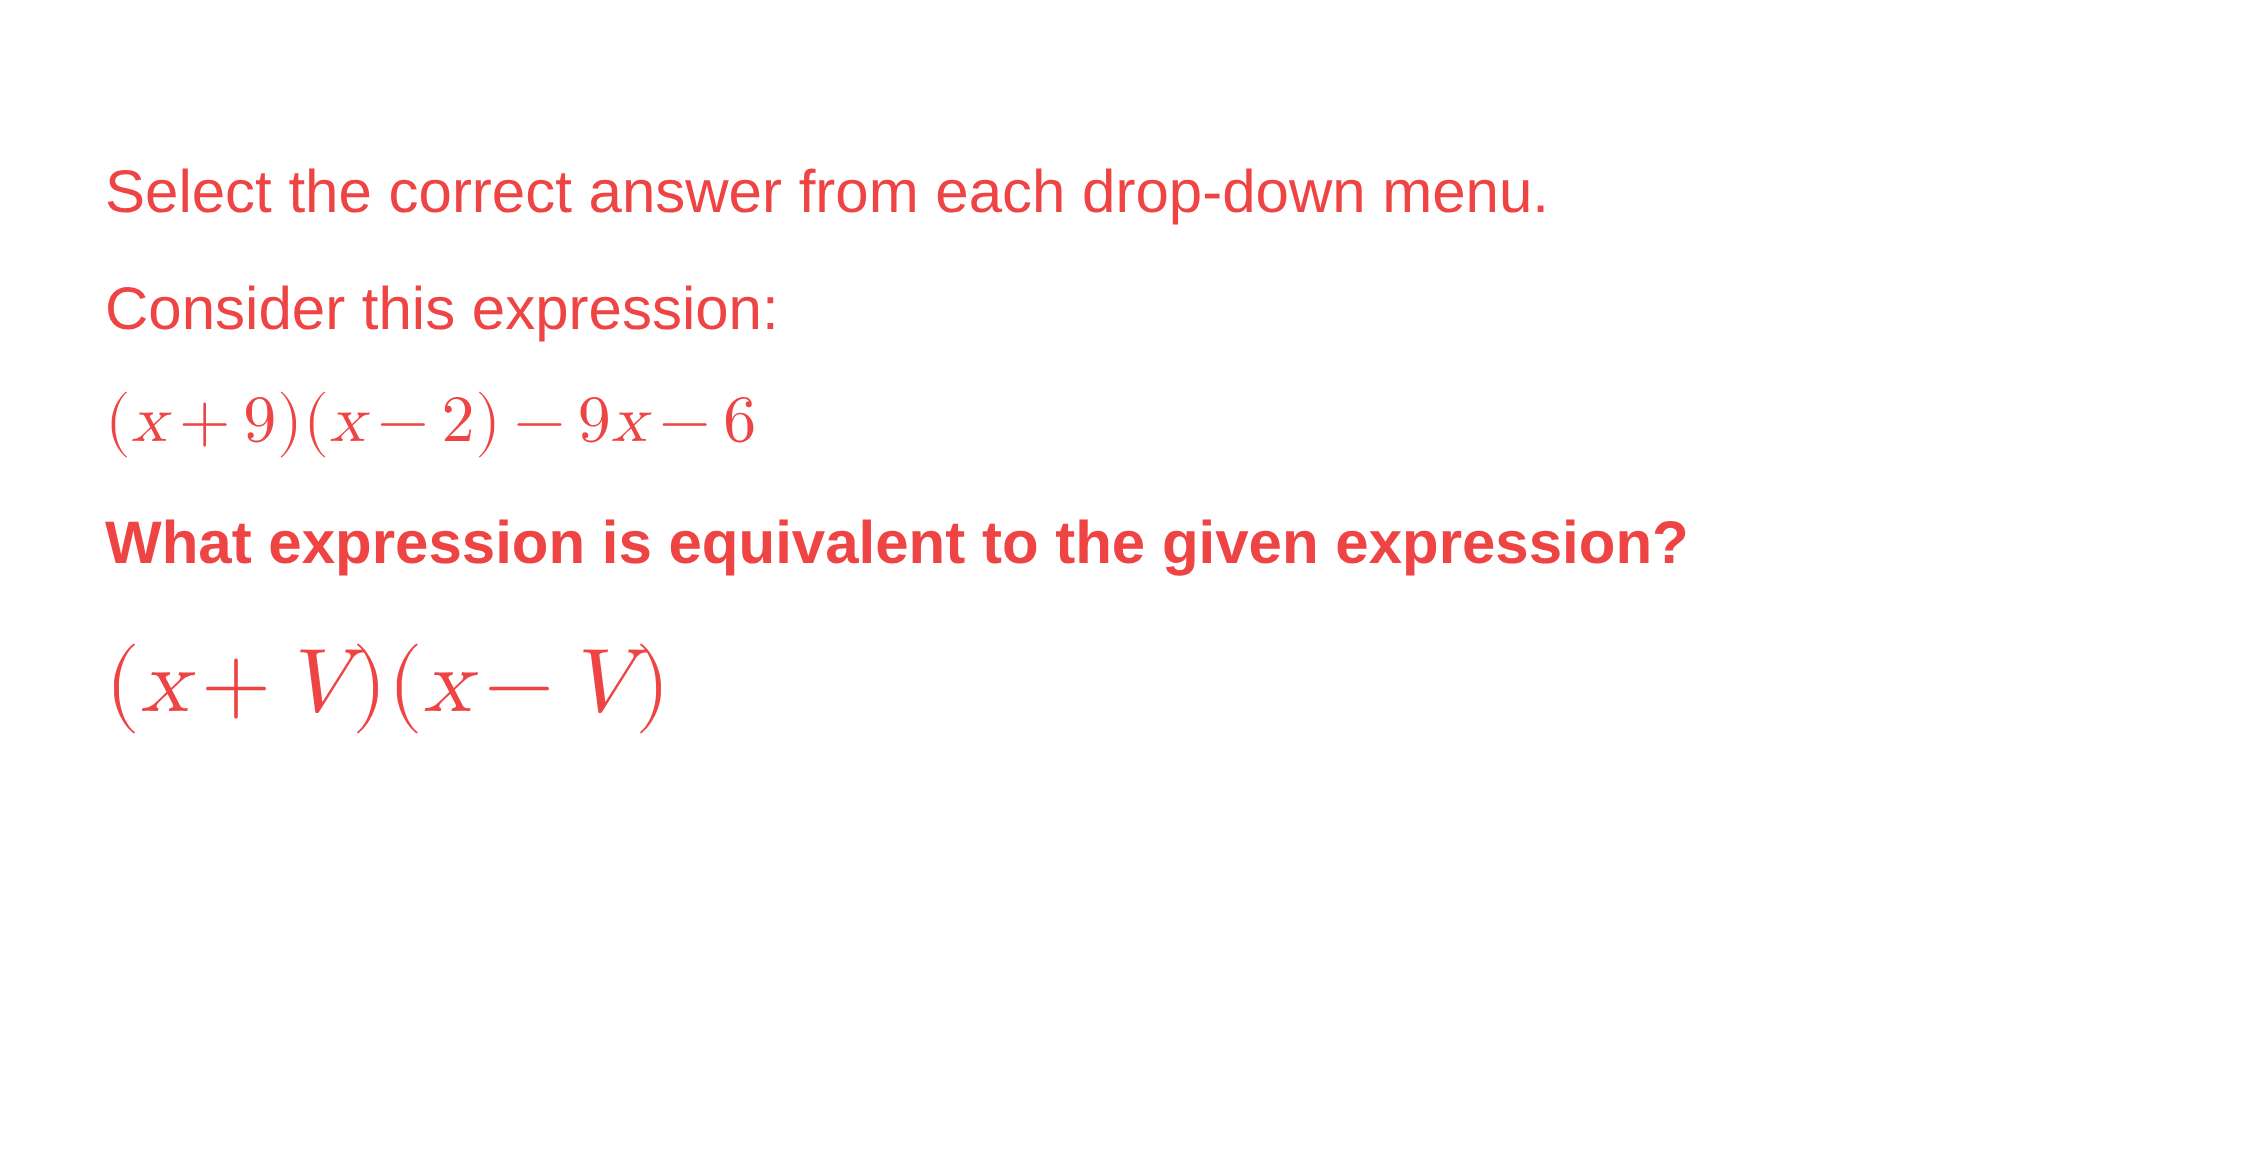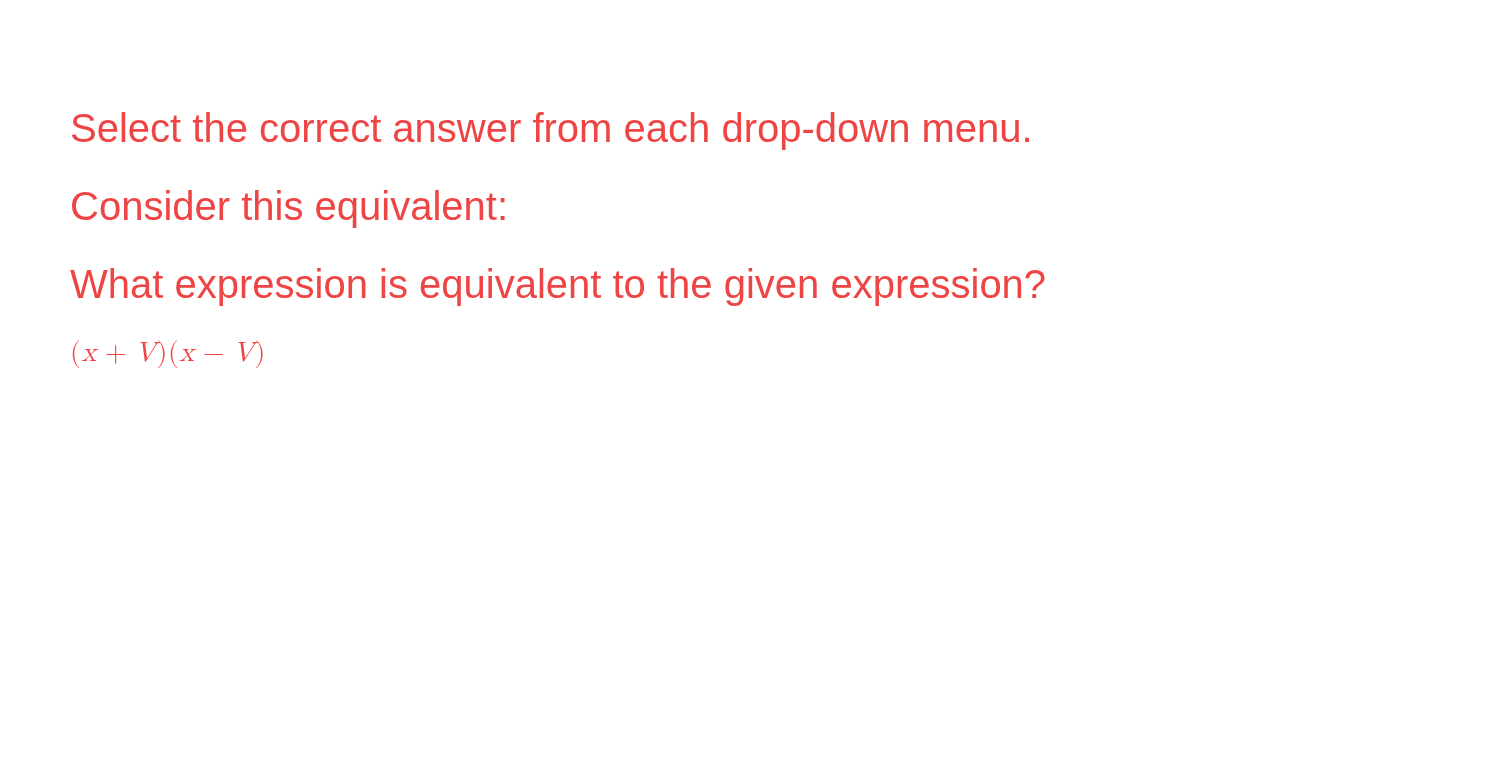--- a/index.html
+++ b/index.html
@@ -39,46 +39,49 @@
   }
   .math-line .var {
     font-style: italic;
   }
   .math-line .op {
     padding: 0 8px;
   }
   .question {
     font-size: 40px;
     line-height: 1.9;
-    font-weight: 400;
+    font-weight: 700;
     margin-bottom: 8px;
   }
   .answer-line {
     font-family: "Latin Modern Math", "STIX Two Math", "Cambria Math", Georgia, serif;
-    font-size: 28px;
+    font-size: 60px;
     line-height: 1.6;
     font-weight: 400;
     letter-spacing: 0.5px;
   }
   .answer-line .var {
     font-style: italic;
   }
   .answer-line .op {
     padding: 0 8px;
   }
 </style>
 </head>
 <body>
 
 <div class="content">
 
   <p class="instruction">Select the correct answer from each drop-down menu.</p>
 
-  <p class="prompt-line">Consider this equivalent:</p>
+  <p class="prompt-line">Consider this expression:</p>
 
+  <p class="math-line">
+    <span>(</span><span class="var">x</span><span class="op">+</span><span>9</span><span>)</span><span>(</span><span class="var">x</span><span class="op">−</span><span>2</span><span>)</span><span class="op">−</span><span>9</span><span class="var">x</span><span class="op">−</span><span>6</span>
+  </p>
 
   <p class="question">What expression is equivalent to the given expression?</p>
 
   <p class="answer-line">
     <span>(</span><span class="var">x</span><span class="op">+</span><span class="var">V</span><span>)</span><span>(</span><span class="var">x</span><span class="op">−</span><span class="var">V</span><span>)</span>
   </p>
 
 </div>
 
 </body></html>

